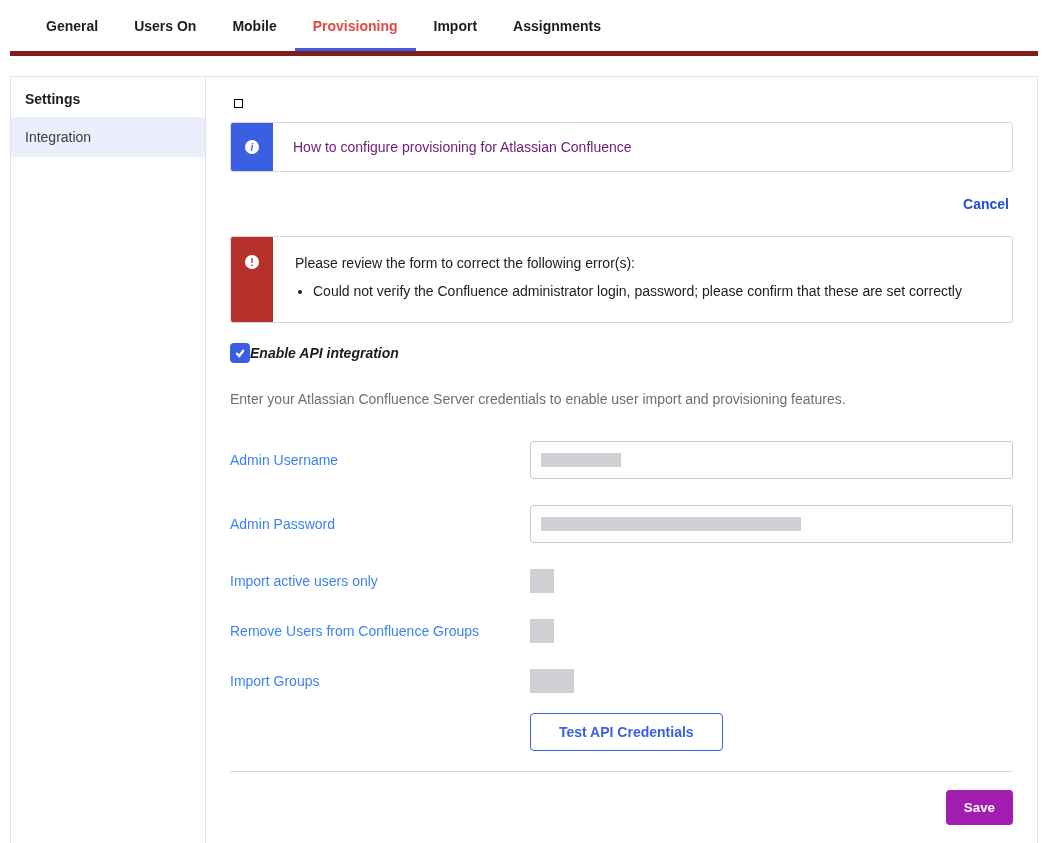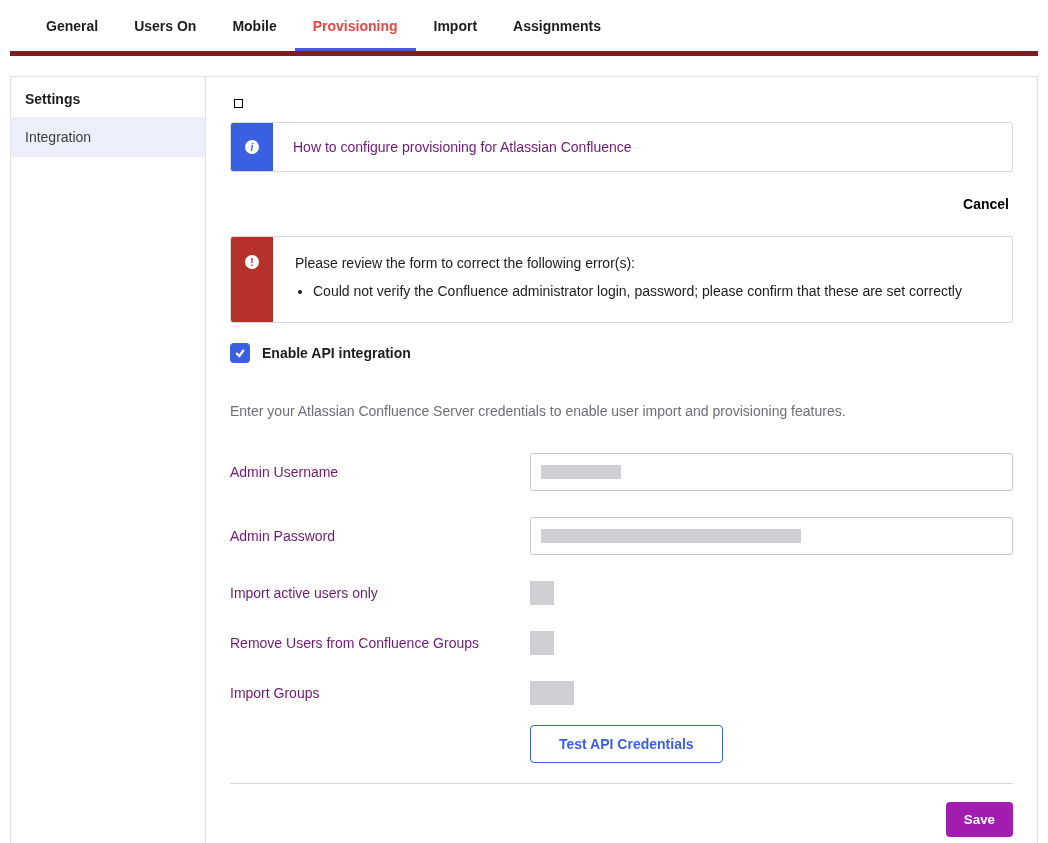--- a/index.html
+++ b/index.html
@@ -82,21 +82,21 @@
     background: #fff; color: #3b5fe2;
     font-size: 10px; font-weight: 700;
     display:flex; align-items:center; justify-content:center;
     font-style: italic;
   }
   .actions-row {
     display: flex; justify-content: flex-end;
     margin-bottom: 18px;
   }
   .link-btn {
-    color: #000000;
+    color: #1d4ed8;
     font-weight: 600;
     cursor: pointer;
     padding: 6px 4px;
   }
   .error-banner {
     display: flex;
     border: 1px solid #d7d7dc;
     border-radius: 3px;
     overflow: hidden;
     margin-bottom: 20px;
@@ -114,41 +114,42 @@
   }
   .error-icon-circle {
     width:14px; height:14px; border-radius:50%;
     background:#fff; color:#b7312c;
     font-size:10px; font-weight:700;
     display:flex; align-items:center; justify-content:center;
   }
   .error-banner ul { margin: 10px 0 0 18px; padding:0; }
   .error-banner li { margin-top:4px; line-height:1.5; }
   .enable-row {
-    display:flex; align-items:center; gap:12px;
-    margin-bottom: 40px;
+    display:flex; align-items:center; 
+    margin-bottom: 28px;
+    font-style: italic;
   }
   .checkbox {
     width:20px; height:20px; border-radius:4px;
     background:#3b5fe2; display:flex; align-items:center; justify-content:center;
     cursor:pointer;
   }
   .checkbox svg { width:12px; height:12px; stroke:#fff; stroke-width:3; fill:none; }
   .enable-row .lbl { font-weight:600; }
   .helper {
     color:#6e6e76;
     margin-bottom: 34px;
   }
   .form-row {
     display:flex; align-items:center;
     margin-bottom: 26px;
   }
   .form-row .label {
     width: 300px;
-    color:#701a75;
+    color:#3b82f6;
   }
   .text-input {
     flex:1;
     height: 38px;
     border:1px solid #c7c7cc;
     border-radius:3px;
     padding: 0 10px;
     display:flex; align-items:center;
   }
   .redact {

